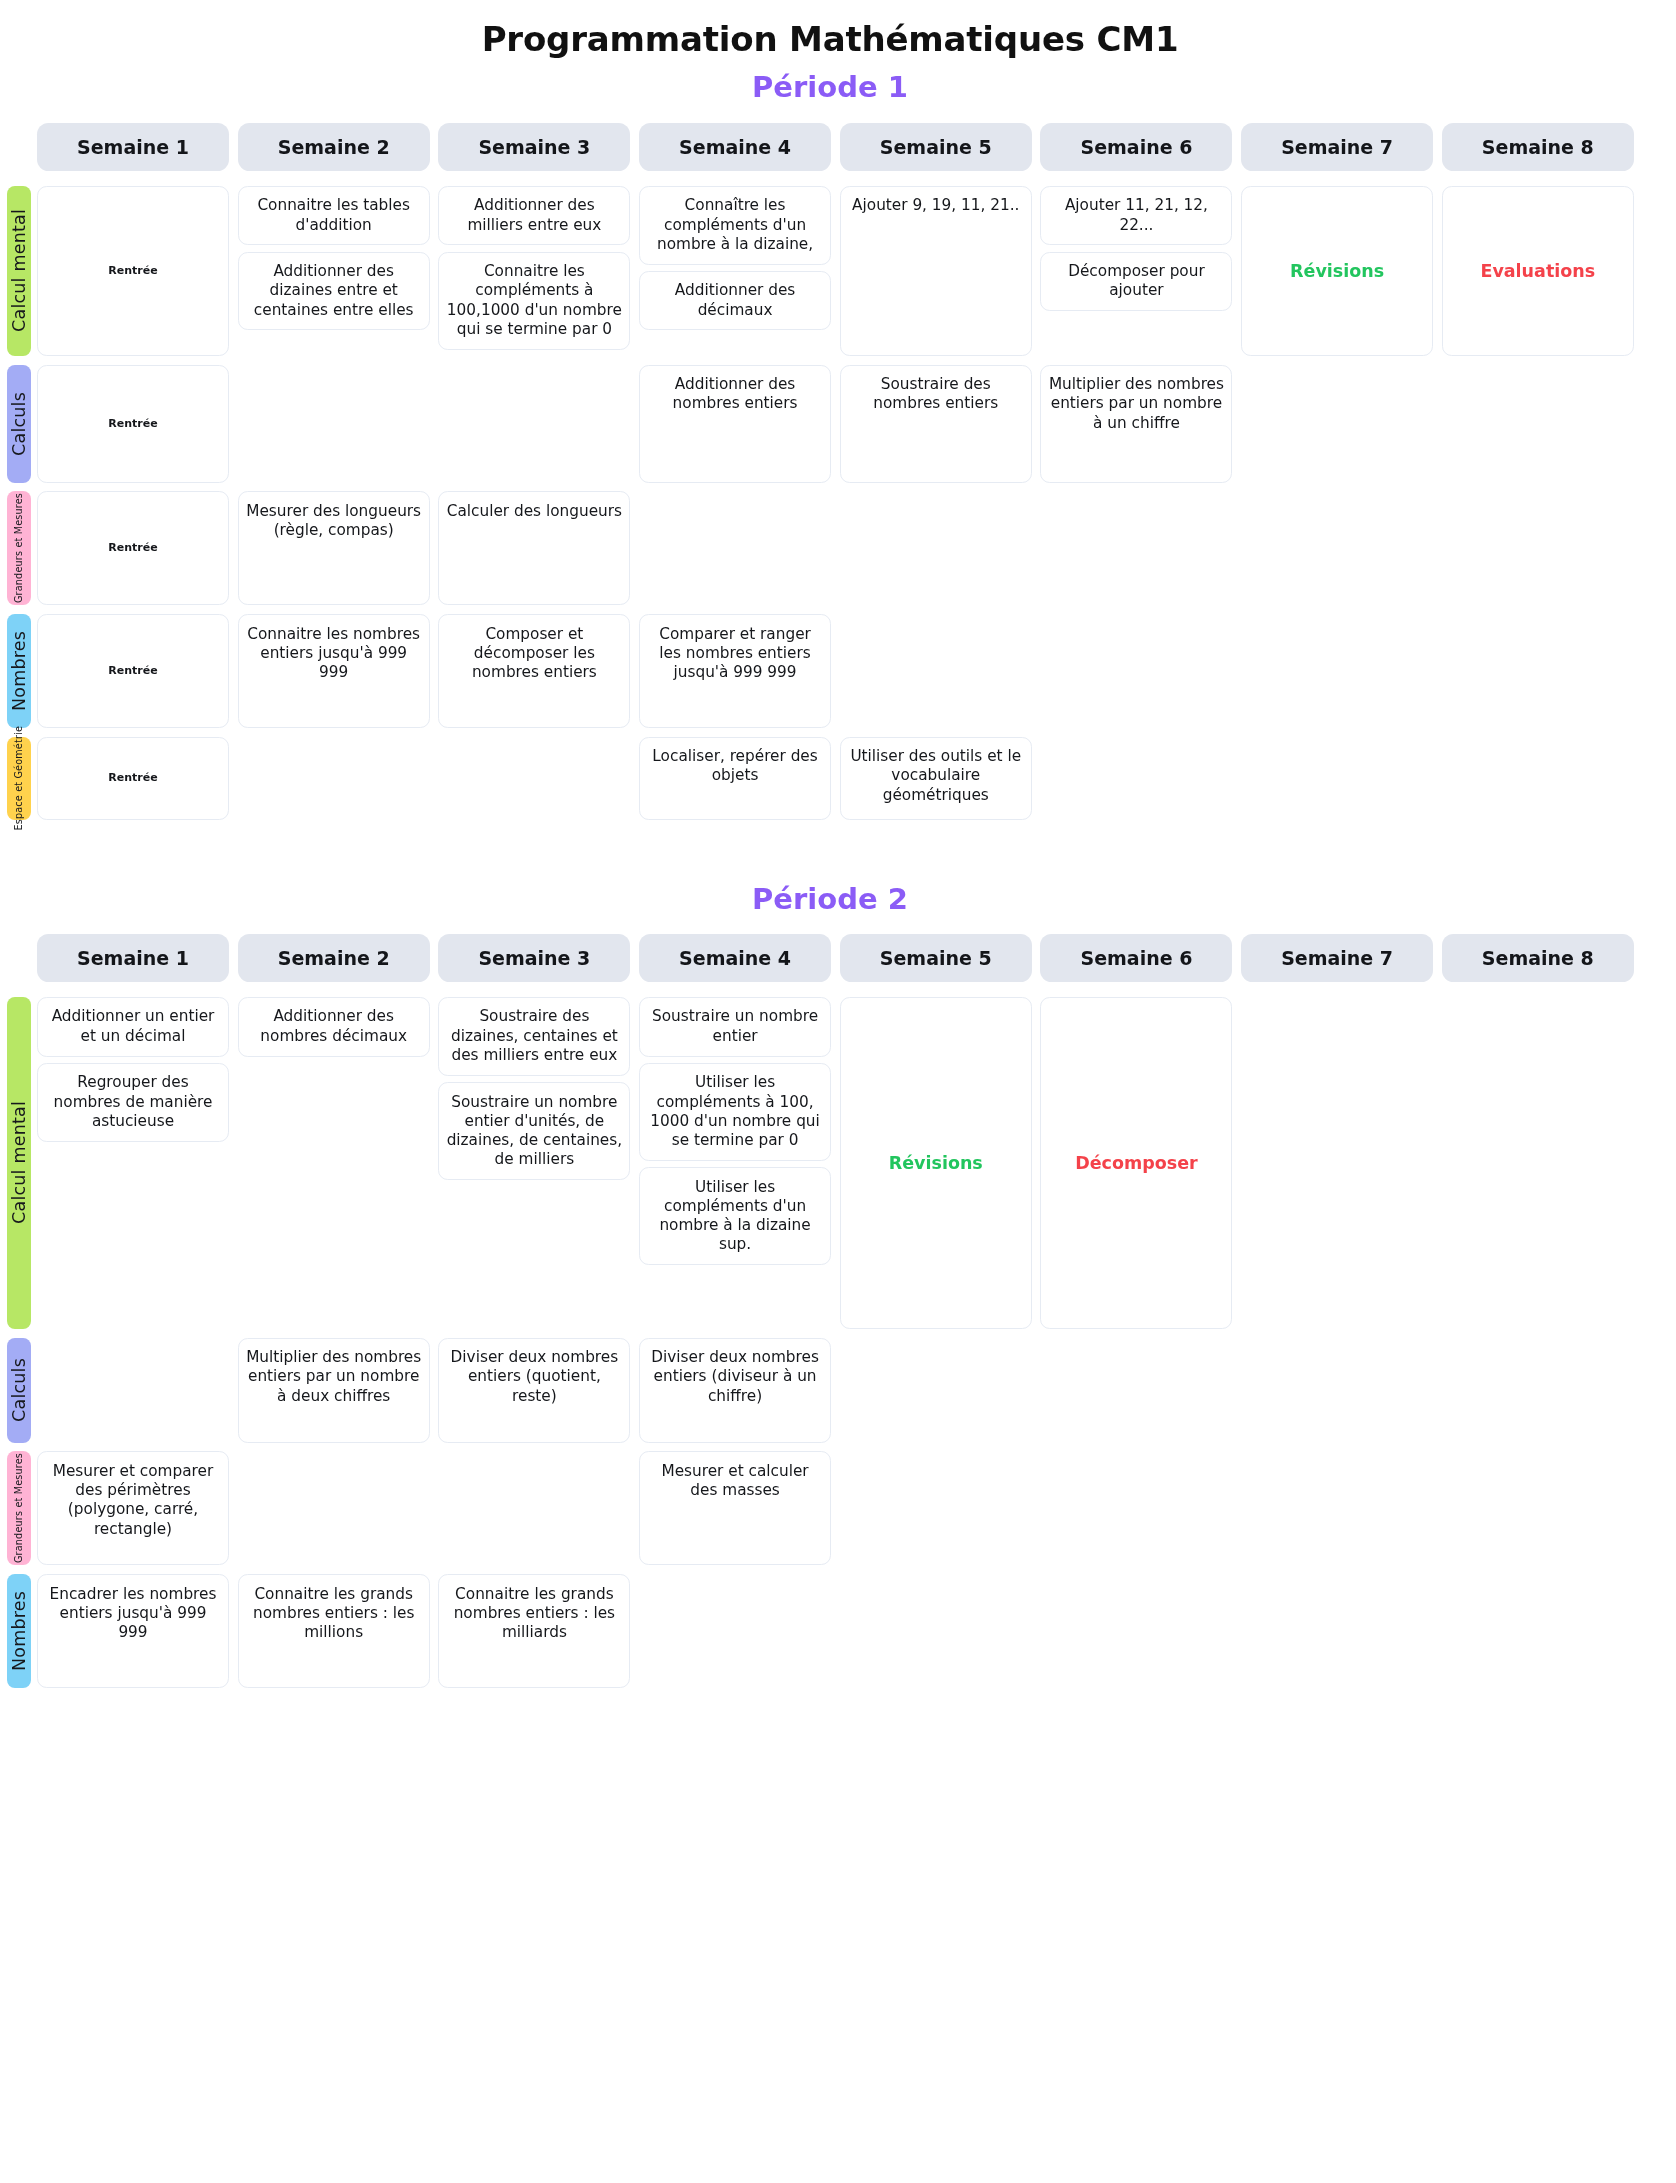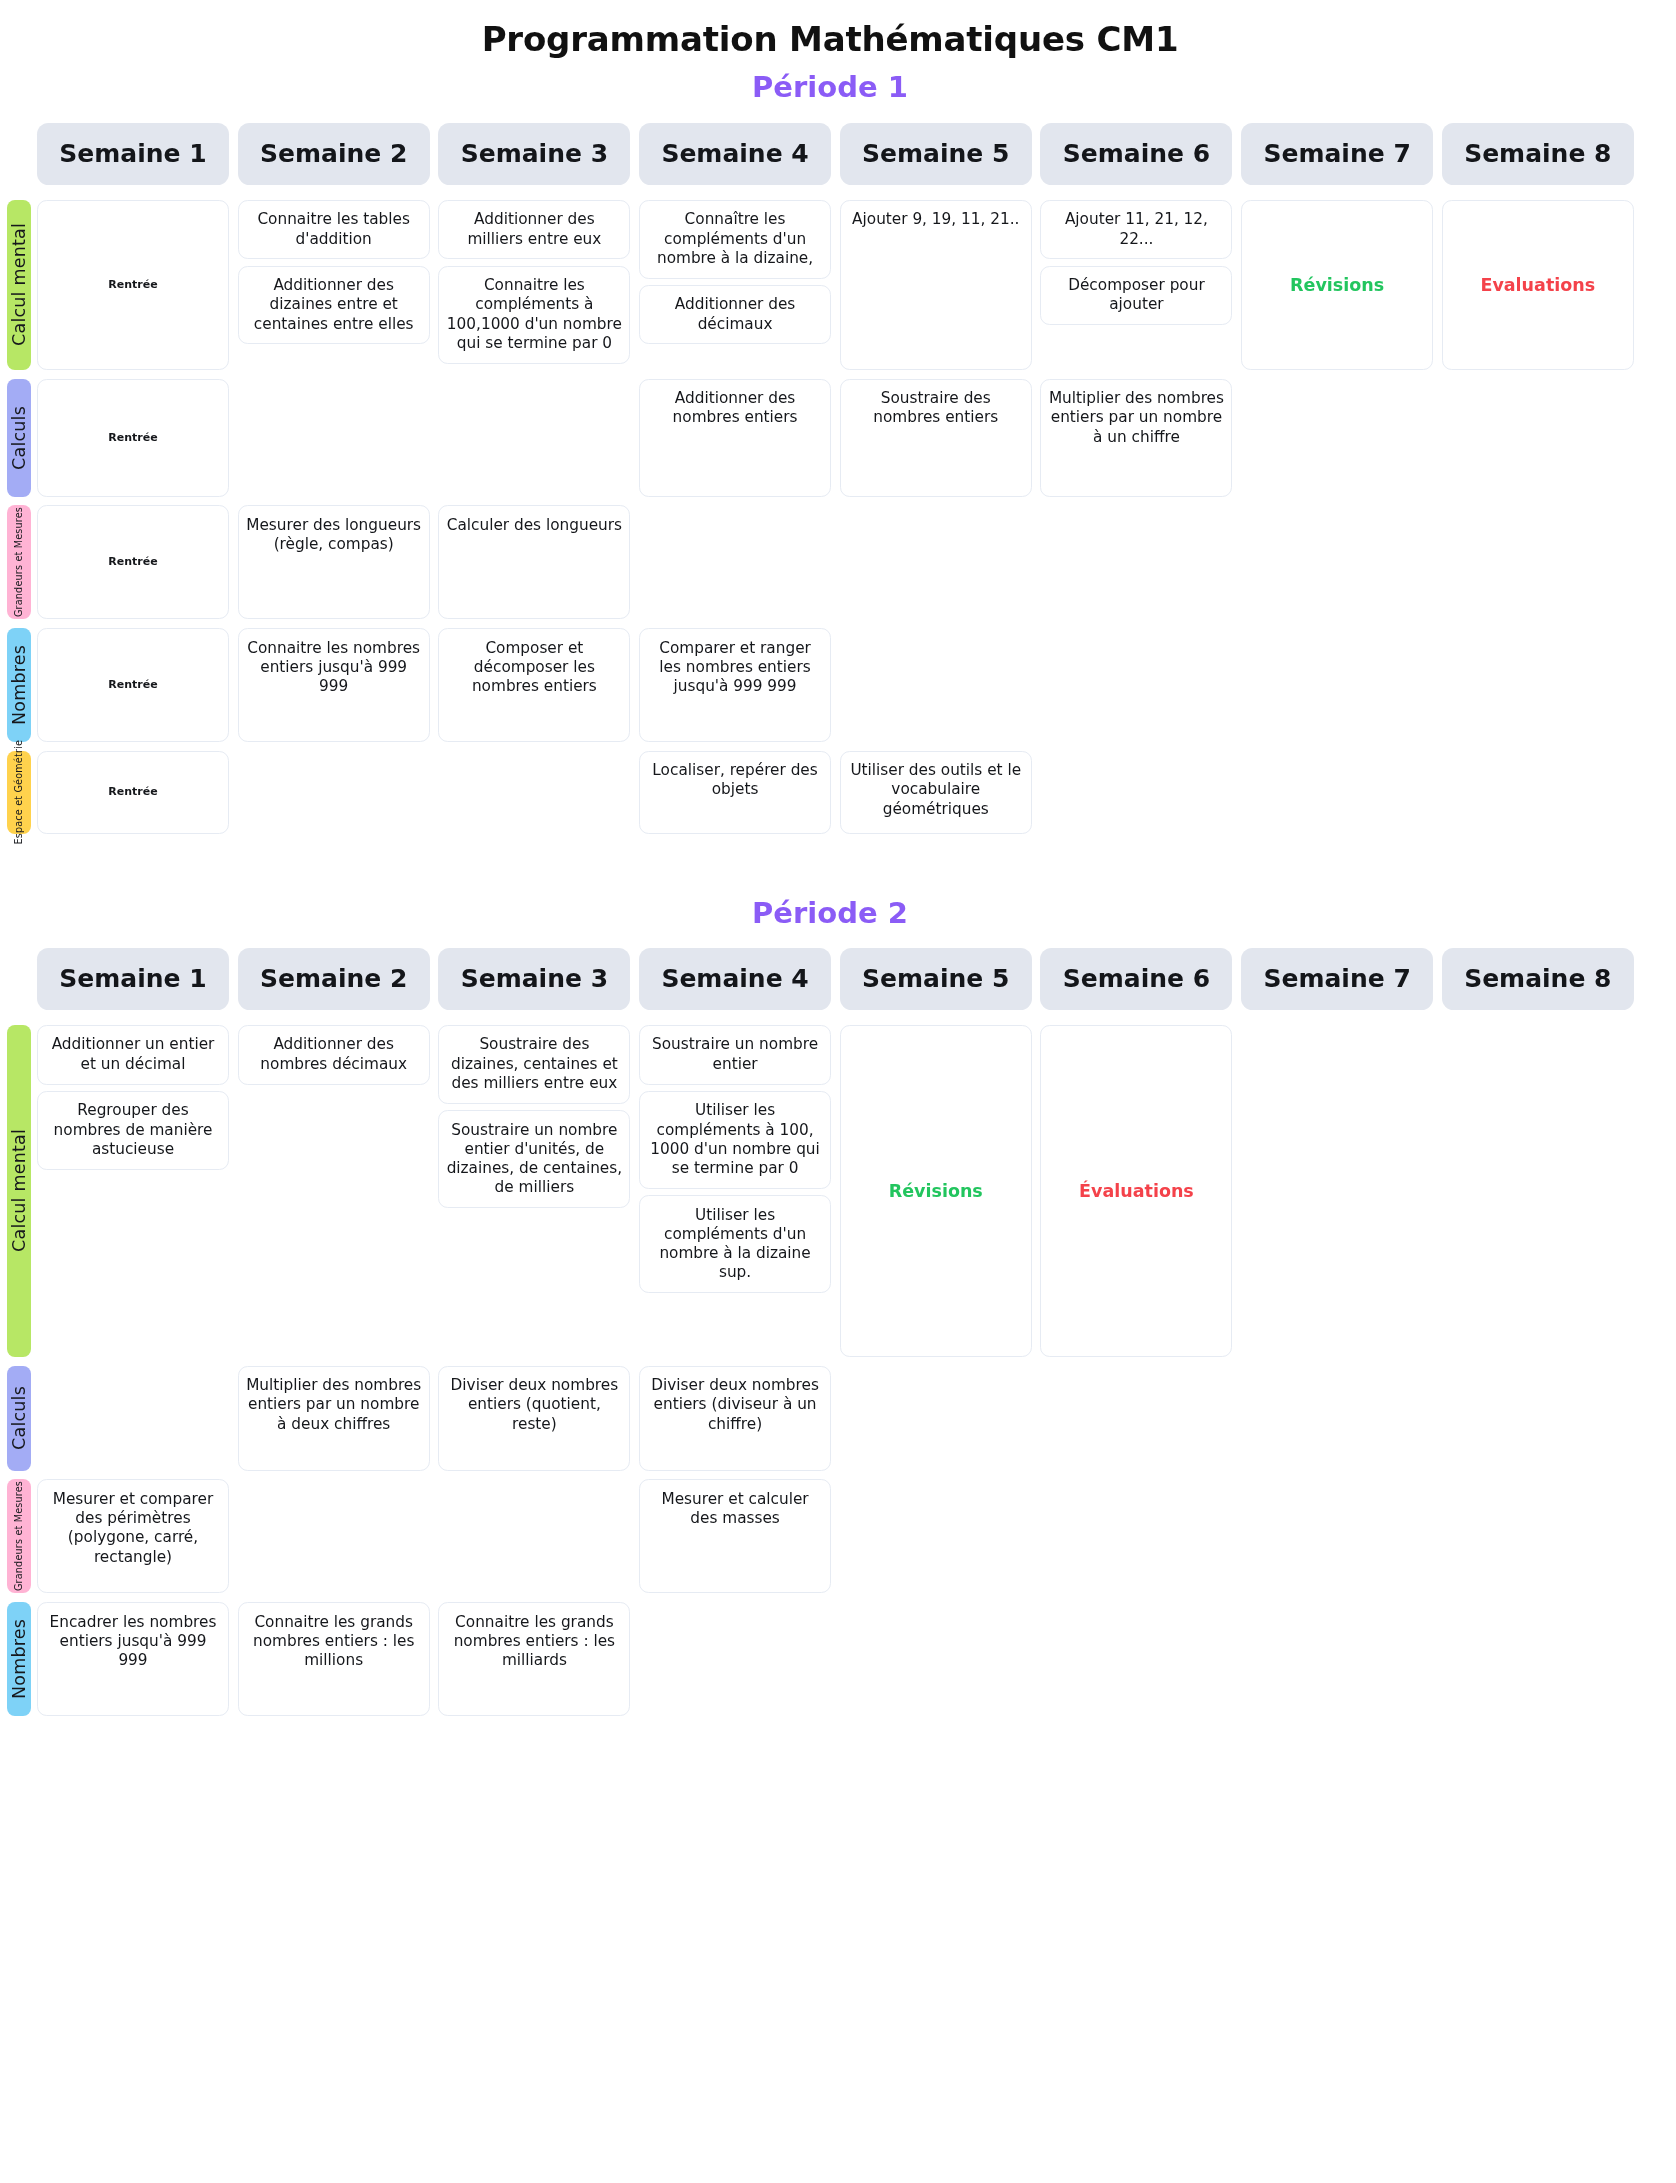--- a/index.html
+++ b/index.html
@@ -45,27 +45,27 @@
     padding-left: 37px;
   }
 
   .week-header-row {
     display: flex;
     gap: 8.7px;
     margin-bottom: 15px;
   }
   .week-head {
     width: 192px;
-    height: 62px;
+    height: 48px;
     background: #e2e6ee;
     border-radius: 11.4px;
     display: flex;
     align-items: center;
     justify-content: center;
-    font-size: 25px;
+    font-size: 19px;
     font-weight: 800;
     color: #14161a;
     flex: 0 0 192px;
   }
 
   .cat-row {
     position: relative;
     display: flex;
     gap: 8.7px;
     margin-bottom: 8.7px;
@@ -334,21 +334,21 @@
           <div class="col">
             <div class="card">Soustraire un nombre entier</div>
             <div class="card">Utiliser les compléments à 100, 1000 d'un nombre qui se termine par 0</div>
             <div class="card">Utiliser les compléments d'un nombre à la dizaine sup.</div>
             <div class="spacer"></div>
           </div>
           <div class="col">
             <div class="card revisions grow" style="color: rgb(34, 197, 94);">Révisions</div>
           </div>
           <div class="col">
-            <div class="card evaluations grow" style="color: rgb(244, 66, 74);">Évaluations</div>
+            <div class="card evaluations grow" style="color: rgb(244, 66, 74);">Décomposer</div>
           </div>
           <div class="col">
             <div class="card empty grow"></div>
           </div>
           <div class="col">
             <div class="card empty grow"></div>
           </div>
         </div>
         <div class="cat-row" style="min-height: 105px;">
           <div class="cat-strip" style="background: rgb(163, 172, 245);">

